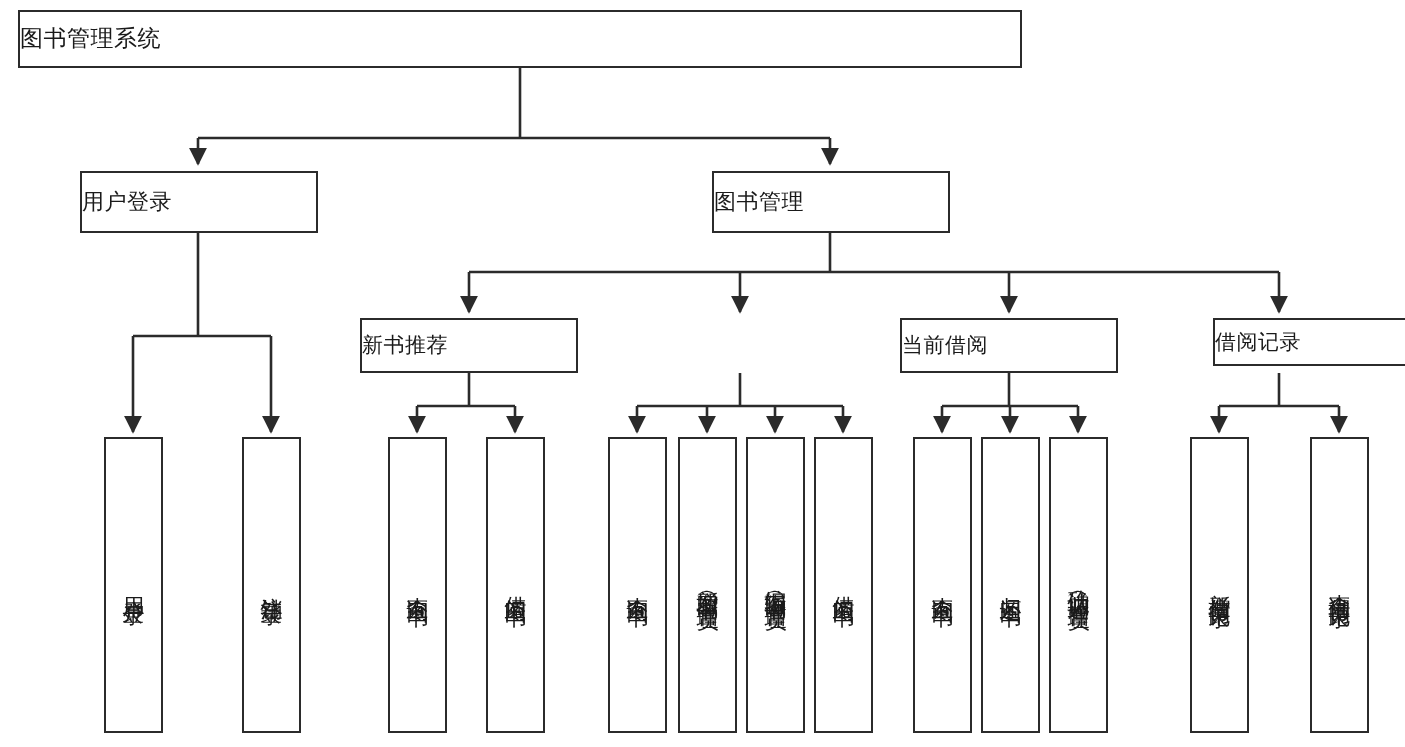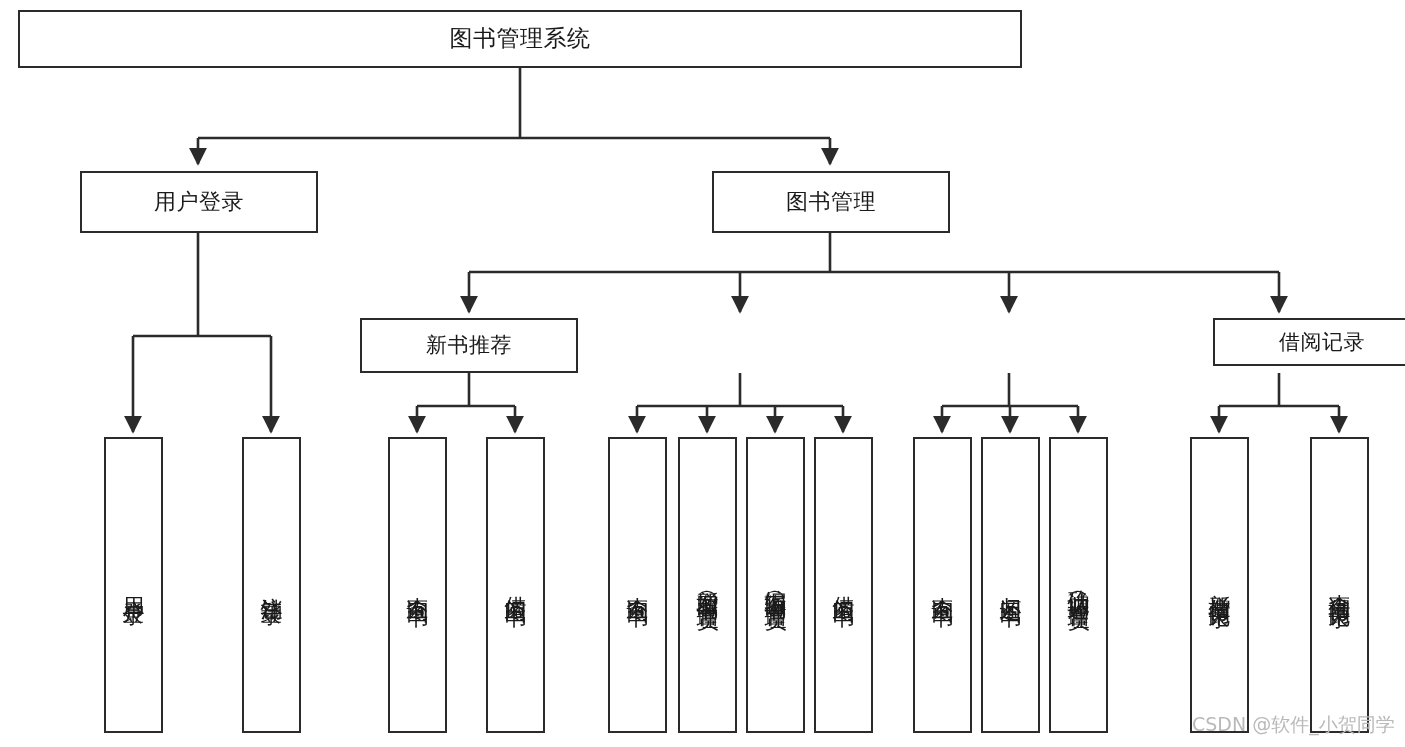--- a/index.html
+++ b/index.html
@@ -24,21 +24,21 @@
     width: 1405px;
     height: 747px;
   }
   .node {
     position: absolute;
     box-sizing: border-box;
     background: #ffffff;
     border: 2px solid #2b2b2b;
     display: flex;
     align-items: center;
-    justify-content: center;
+    justify-content: flex-start;
     z-index: 5;
   }
   .node-label {
     color: #1a1a1a;
     text-align: center;
     line-height: 1.28;
     letter-spacing: 0.5px;
     white-space: pre;
   }
   .node.root .node-label { font-size: 23px; }
@@ -128,20 +128,23 @@
   <div class="node level1" style="left:80px; top:171px; width:238px; height:62px;">
     <span class="node-label">用户登录</span>
   </div>
   <div class="node level2" style="left:360px; top:318px; width:218px; height:55px;">
     <span class="node-label">新书推荐</span>
   </div>
 
   <div class="node level1" style="left:712px; top:171px; width:238px; height:62px;">
     <span class="node-label">图书管理</span>
   </div>
+  <div class="node level2" style="left:900px; top:318px; width:218px; height:55px;">
+    <span class="node-label">当前借阅</span>
+  </div>
   <div class="node level2" style="left:1213px; top:318px; width:218px; height:48px;">
     <span class="node-label">借阅记录</span>
   </div>
 
   <div class="node leaf" style="left:104px; top:437px; width:59px; height:296px;">
     <span class="node-label">用户登录</span>
   </div>
   <div class="node leaf" style="left:242px; top:437px; width:59px; height:296px;">
     <span class="node-label">注销登录</span>
   </div>
@@ -176,15 +179,14 @@
     <span class="node-label">确认归还（管理员）</span>
   </div>
 
   <div class="node leaf" style="left:1190px; top:437px; width:59px; height:296px;">
     <span class="node-label">新增借阅记录</span>
   </div>
   <div class="node leaf" style="left:1310px; top:437px; width:59px; height:296px;">
     <span class="node-label">查询借阅记录</span>
   </div>
 
-  <div id="watermark" style="left:1192px; top:712px;">CSDN @软件_小贺同学</div>
 
 </div>
 
 </body></html>

